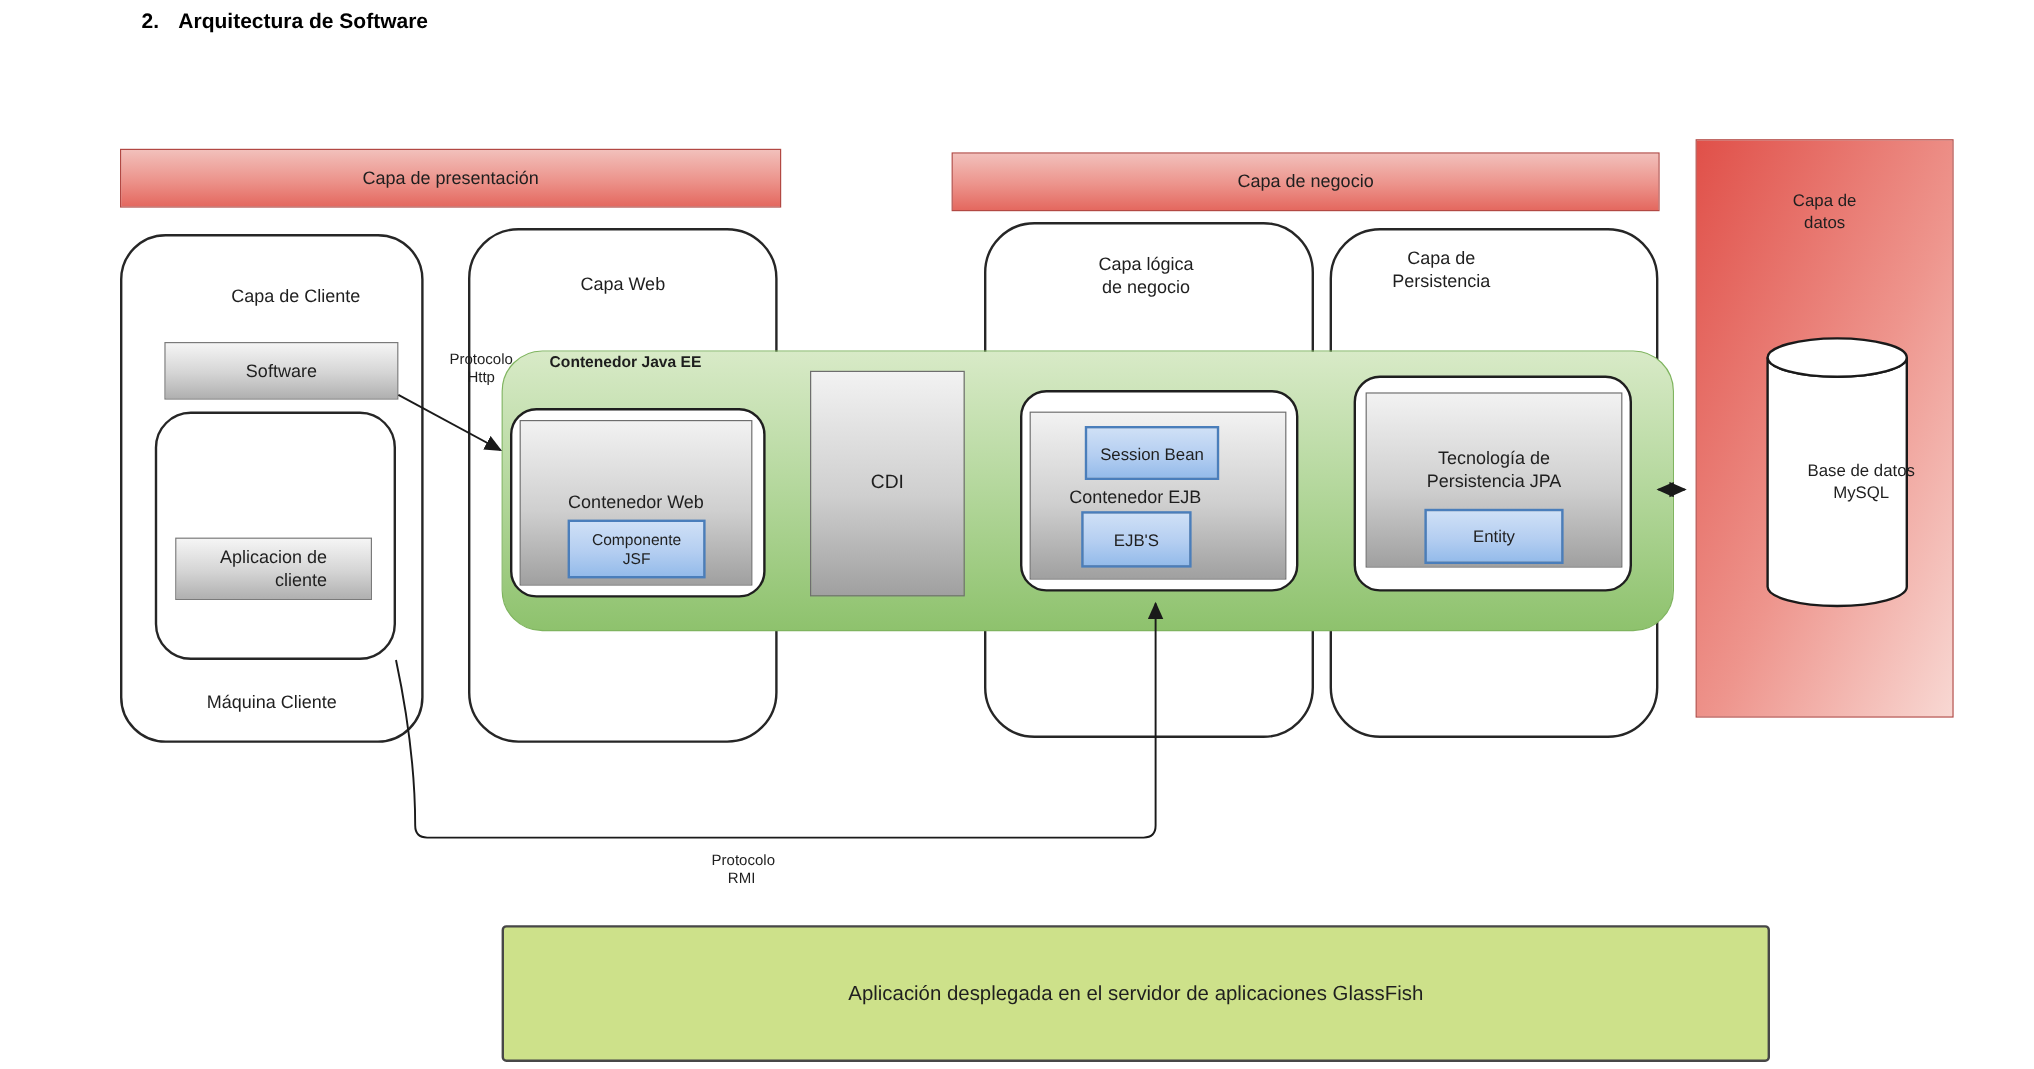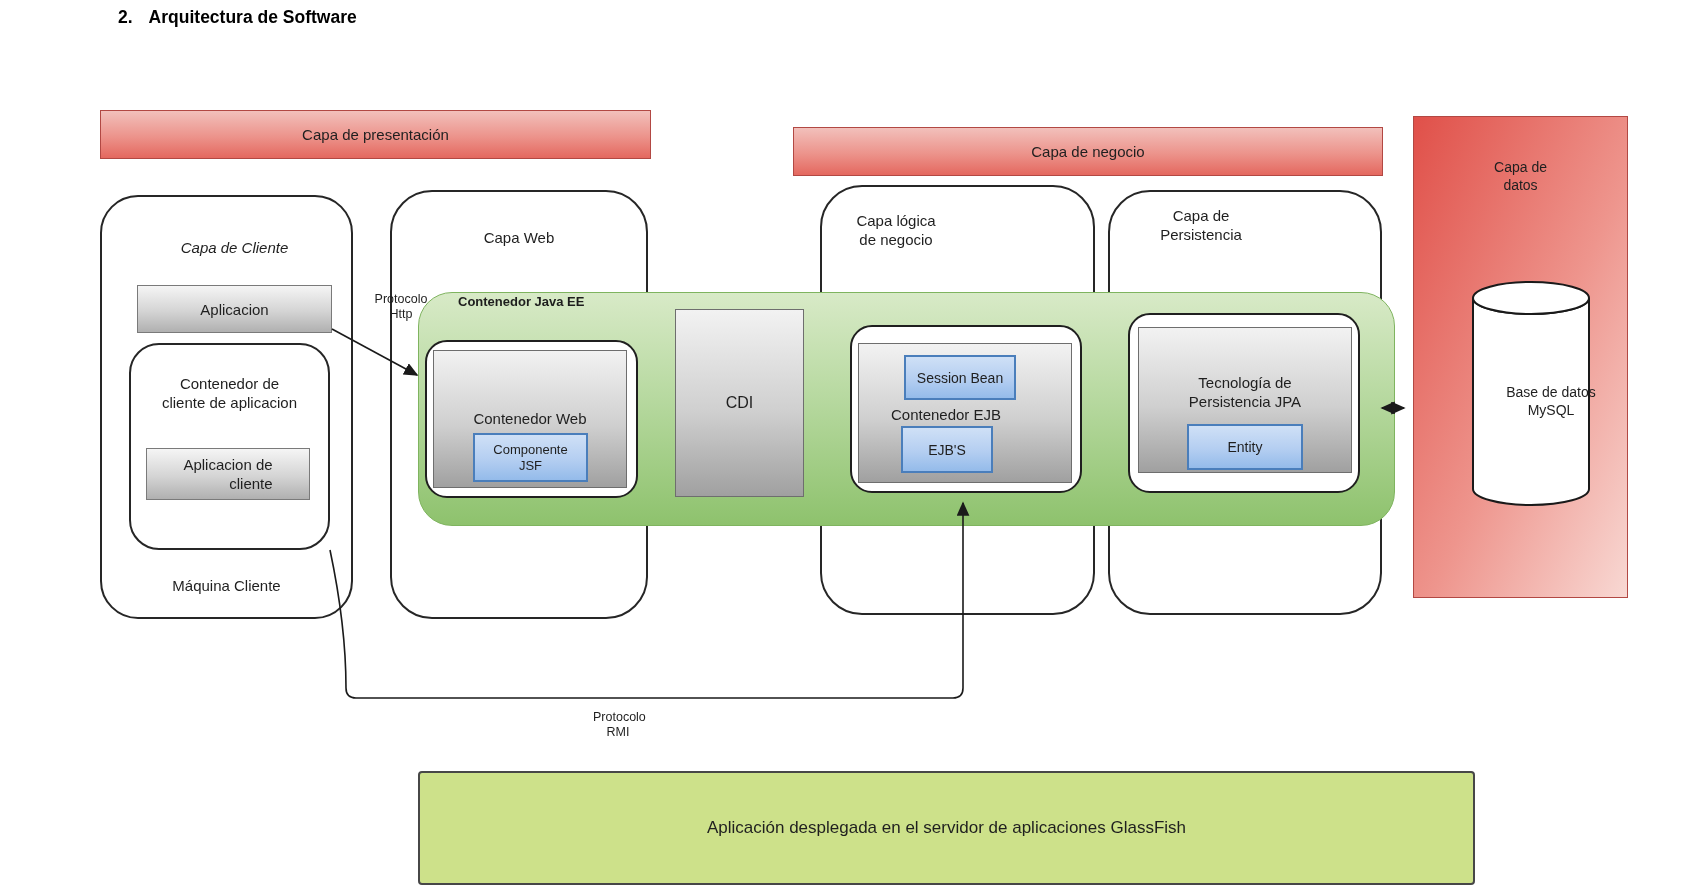--- a/index.html
+++ b/index.html
@@ -33,35 +33,35 @@
 </head>
 <body>
 
 <div class="canvas">
 
   <div class="abs title-row" style="left:118px;top:7px;">
     <span>2.</span>
     <span>Arquitectura de Software</span>
   </div>
 
-  <div class="abs red-banner ctr" style="left:100px;top:110px;width:551px;height:49px;justify-content:center;">
+  <div class="abs red-banner ctr" style="left:100px;top:124px;width:551px;height:49px;justify-content:center;">
     <span>Capa de presentación</span>
   </div>
   <div class="abs red-banner ctr" style="left:793px;top:127px;width:590px;height:49px;">
     <span>Capa de negocio</span>
   </div>
 
   <div class="abs layer-box" style="left:100px;top:195px;width:253px;height:424px;border-radius:38px;"></div>
-  <div class="abs lbl" style="left:96px;top:238px;width:277px;font-style:italic;">Capa de Cliente</div>
+  <div class="abs lbl" style="left:108px;top:238px;width:277px;">Capa de Cliente</div>
 
   <div class="abs layer-box" style="left:390px;top:190px;width:258px;height:429px;border-radius:42px;"></div>
   <div class="abs lbl" style="left:390px;top:228px;width:258px;">Capa Web</div>
 
   <div class="abs layer-box" style="left:820px;top:185px;width:275px;height:430px;border-radius:42px;"></div>
-  <div class="abs lbl ml" style="left:806px;top:211px;width:180px;text-align:center;">Capa lógica
+  <div class="abs lbl ml" style="left:865px;top:211px;width:180px;text-align:center;">Capa lógica
 de negocio</div>
 
   <div class="abs layer-box" style="left:1108px;top:190px;width:274px;height:425px;border-radius:42px;"></div>
   <div class="abs lbl ml" style="left:1116px;top:206px;width:170px;">Capa de
 Persistencia</div>
 
   <div class="abs data-box" style="left:1413px;top:116px;width:215px;height:482px;"></div>
   <div class="abs lbl ml" style="left:1413px;top:158px;width:215px;font-size:14px;line-height:18px;">Capa de
 datos</div>
 
@@ -92,25 +92,23 @@
 
   <div class="abs white-rbox" style="left:1128px;top:313px;width:232px;height:180px;"></div>
   <div class="abs gray-grad" style="left:1138px;top:327px;width:214px;height:146px;"></div>
   <div class="abs lbl ml" style="left:1138px;top:373px;width:214px;">Tecnología de
 Persistencia JPA</div>
   <div class="abs blue-btn ctr" style="left:1187px;top:424px;width:116px;height:46px;">
     <span>Entity</span>
   </div>
 
   <div class="abs gray-btn ctr" style="left:137px;top:285px;width:195px;height:48px;">
-    <span>Aplicacion</span>
+    <span>Software</span>
   </div>
   <div class="abs" style="left:129px;top:343px;width:201px;height:207px;background:#fff;border:2px solid #262626;border-radius:30px;"></div>
-  <div class="abs lbl ml" style="left:129px;top:374px;width:201px;">Contenedor de
-cliente de aplicacion</div>
   <div class="abs gray-btn ctr ml" style="left:146px;top:448px;width:164px;height:52px;text-align:right;">
     <span>Aplicacion de
 cliente</span>
   </div>
   <div class="abs lbl" style="left:100px;top:576px;width:253px;">Máquina Cliente</div>
 
   <div class="abs footer-banner ctr" style="left:418px;top:771px;width:1057px;height:114px;">
     <span>Aplicación desplegada en el servidor de aplicaciones GlassFish</span>
   </div>
 

